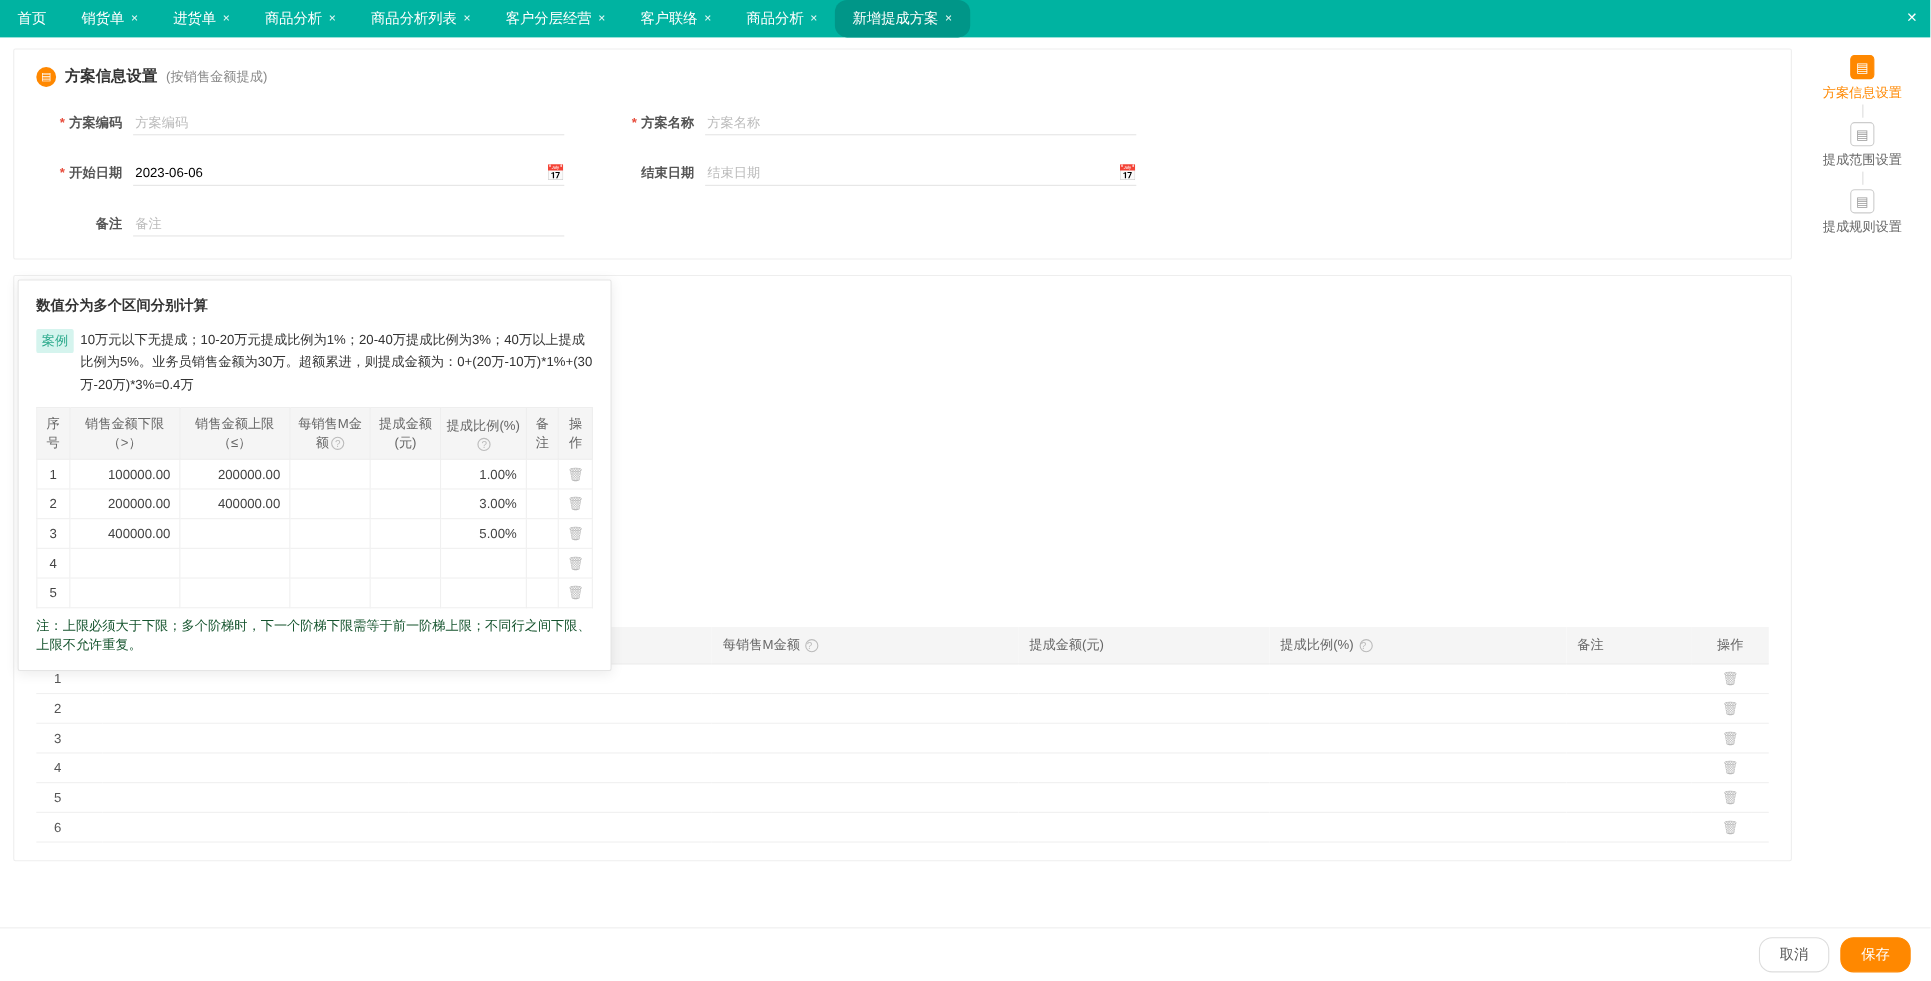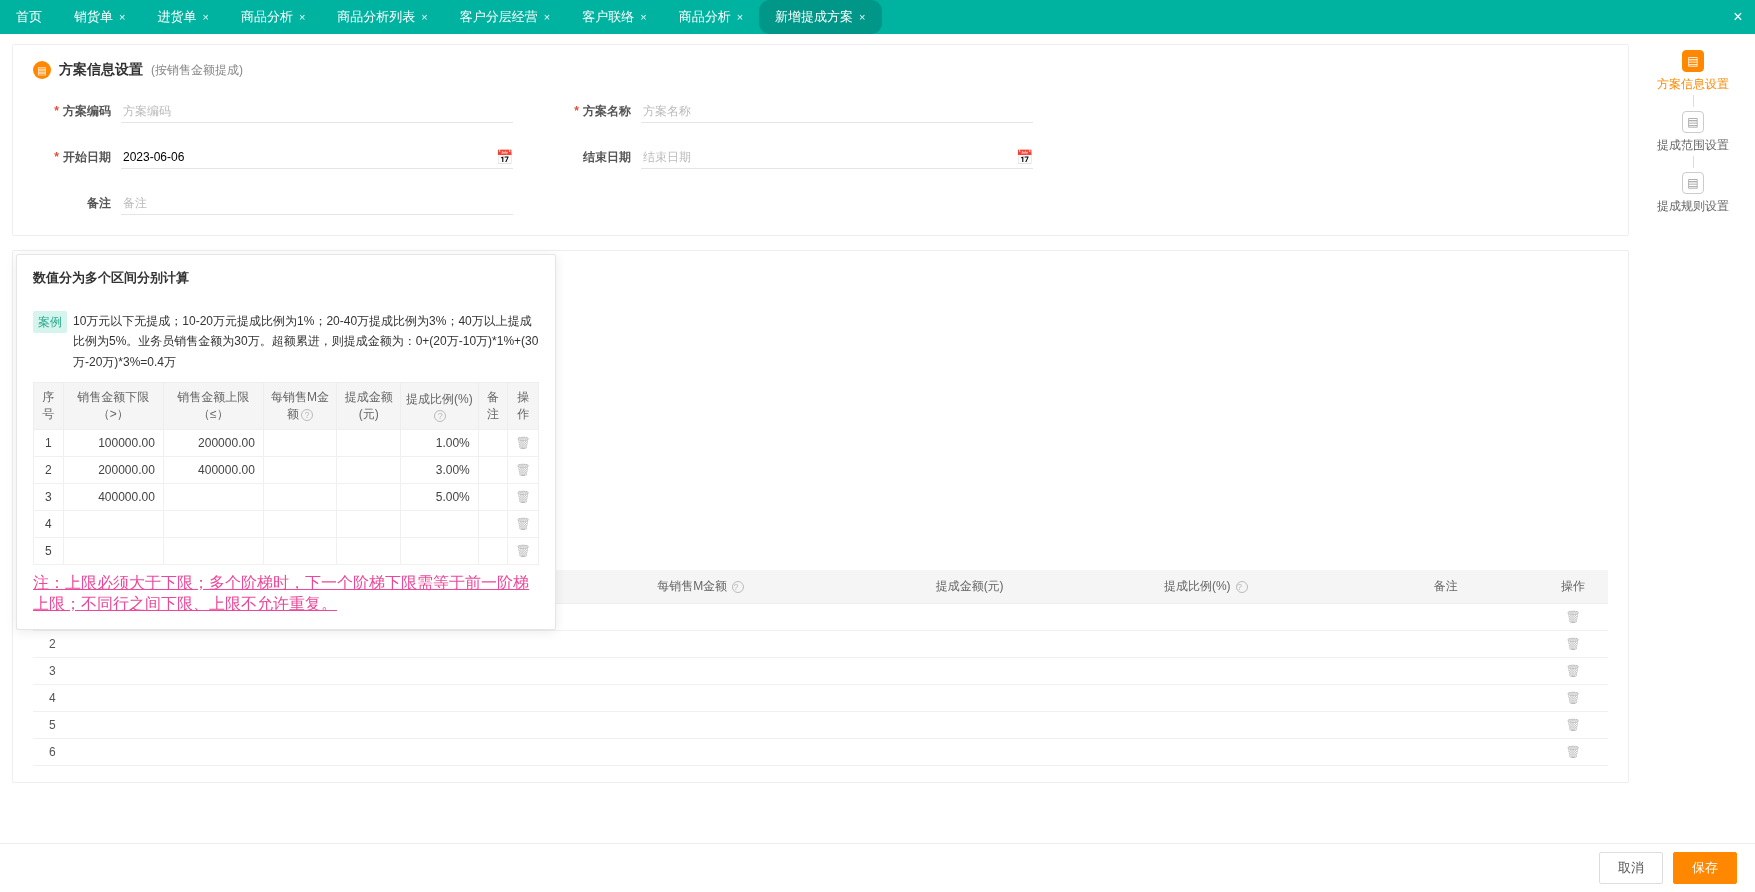--- a/index.html
+++ b/index.html
@@ -31,24 +31,24 @@
 .form-label { width:78px; text-align:right; color:#555; margin-right:10px; font-size:12px;font-weight:bold; }
 .form-label .req { color:#e74c3c; margin-right:4px; }
 .form-input { flex:1; border:none; border-bottom:1px solid #e5e5e5; padding:4px 2px; font-size:12px; outline:none; background:transparent; }
 .form-input::placeholder { color:#bbb; }
 .date-wrap { flex:1; display:flex; align-items:center; border-bottom:1px solid #e5e5e5; }
 .date-wrap input { border:none; flex:1; padding:4px 2px; font-size:12px; outline:none; background:transparent; }
 .date-wrap input::placeholder { color:#bbb; }
 .cal-icon { width:16px; height:16px; display:inline-flex; align-items:center; justify-content:center; color:#ff8800; font-size:14px; }
 
 .tooltip-card { position:absolute; left:16px; top:254px; width:540px; background:#fff; border:1px solid #e5e5e5; border-radius:2px; box-shadow:0 2px 12px rgba(0,0,0,.08); padding:14px 16px; z-index:100; }
-.tooltip-title { font-size:13px; font-weight:600; margin-bottom:24px; }
+.tooltip-title { font-size:13px; font-weight:600; margin-bottom:12px; }
 .example-row { display:flex; gap:6px; margin-bottom:10px; line-height:1.7; font-size:12px; }
 .badge-green { background:#d5f4ee; color:#2aa98b; padding:1px 5px; border-radius:2px; flex-shrink:0; align-self:flex-start; }
-.note-red { color:#ec4899; font-size:16px; margin-top:8px;text-decoration:underline; }
+.note-red { color:#14532d; font-size:12px; margin-top:8px; }
 
 .mini-table { width:100%; border-collapse:collapse; font-size:12px; }
 .mini-table th { background:#f5f5f5; color:#666; font-weight:normal; padding:6px 4px; text-align:center; border:1px solid #eee; }
 .mini-table td { padding:6px 4px; text-align:center; border:1px solid #f0f0f0; color:#444; height:24px; }
 .mini-table td.num { text-align:right; padding-right:8px; }
 .trash { color:#bbb; cursor:pointer; }
 .info-icon { display:inline-block; width:12px; height:12px; border:1px solid #bbb; border-radius:50%; font-size:9px; line-height:11px; color:#bbb; margin-left:2px; }
 
 .calc-row { display:flex; align-items:center; gap:18px; margin:14px 4px 10px; font-size:12px; color:#555; padding-left: 20px; }
 .calc-row .lbl { color:#555; }
@@ -57,21 +57,21 @@
 .radio.checked .dot { border-color:#ff8800; }
 .radio.checked .dot::after { content:""; position:absolute; inset:2px; border-radius:50%; background:#ff8800; }
 
 .big-table { width:100%; border-collapse:collapse; font-size:12px; margin-top:4px; }
 .big-table th { background:#f5f5f5; color:#666; font-weight:normal; padding:8px 10px; text-align:left; border-bottom:1px solid #eee; }
 .big-table th.center, .big-table td.center { text-align:center; }
 .big-table td { padding:6px 10px; border-bottom:1px solid #f0f0f0; color:#555; height:24px; }
 .big-table th:first-child, .big-table td:first-child { padding-left:16px; }
 
 .footer { position:fixed; right:0; bottom:0; left:0; background:#fff; border-top:1px solid #eee; padding:8px 18px; display:flex; justify-content:flex-end; gap:10px; }
-.btn { min-width:64px; padding:6px 16px; border-radius:2px; font-size:13px; cursor:pointer; text-align:center; border:1px solid #ddd; background:#fff; color:#555; }
+.btn { min-width:64px; padding:6px 16px; border-radius:12px; font-size:13px; cursor:pointer; text-align:center; border:1px solid #ddd; background:#fff; color:#555; }
 .btn.primary { background:#ff8800; border-color:#ff8800; color:#fff; }
 
 
 .spacer { height: 270px; }
 </style>
 </head>
 <body>
 
 <div class="tabbar">
   <div class="tab">

